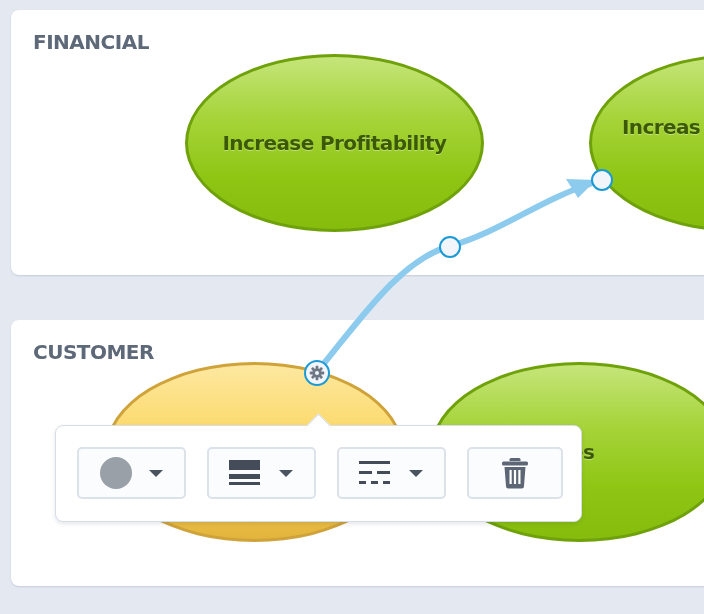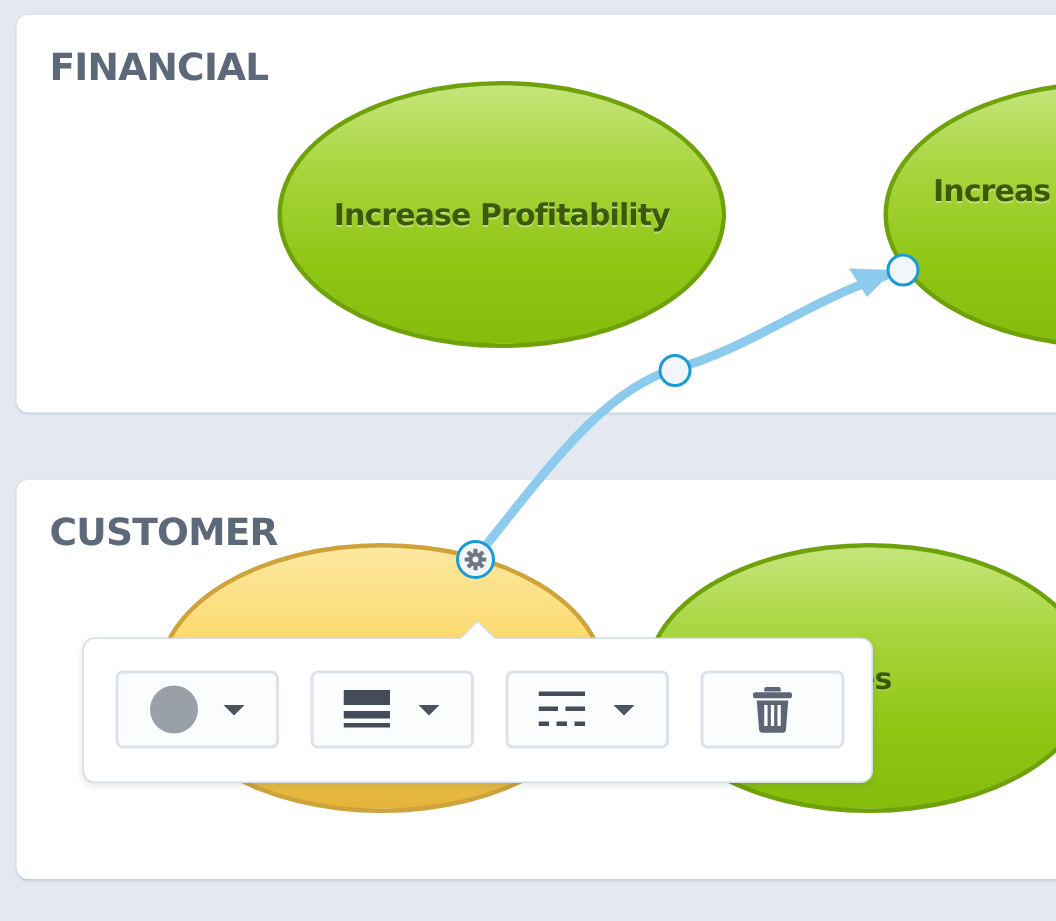--- a/index.html
+++ b/index.html
@@ -9,21 +9,21 @@
       font-family:"DejaVu Sans", sans-serif;
     }
     .lane {
       position:absolute; left:11px; width:720px; background:#ffffff;
       border-radius:8px; box-shadow:0 1px 2px rgba(60,80,110,0.18);
     }
     .lane-financial { top:10px; height:265px; }
     .lane-customer { top:320px; height:266px; }
     .lane-title {
       position:absolute; left:22px; top:20px;
-      font-family:"DejaVu Sans", sans-serif; font-weight:bold; font-size:25px;
+      font-family:"DejaVu Sans", sans-serif; font-weight:bold; font-size:20px;
       color:#5d6878; letter-spacing:-0.5px;
     }
     .node {
       position:absolute; border-radius:50%; box-sizing:border-box;
       display:flex; align-items:center; justify-content:center;
       font-family:"DejaVu Sans", sans-serif; font-weight:bold; font-size:20px;
       white-space:nowrap; letter-spacing:-0.6px;
     }
     .node.green {
       background:linear-gradient(#c5e57a 0%, #a6d43a 35%, #8fc614 70%, #86bc0c 100%);

